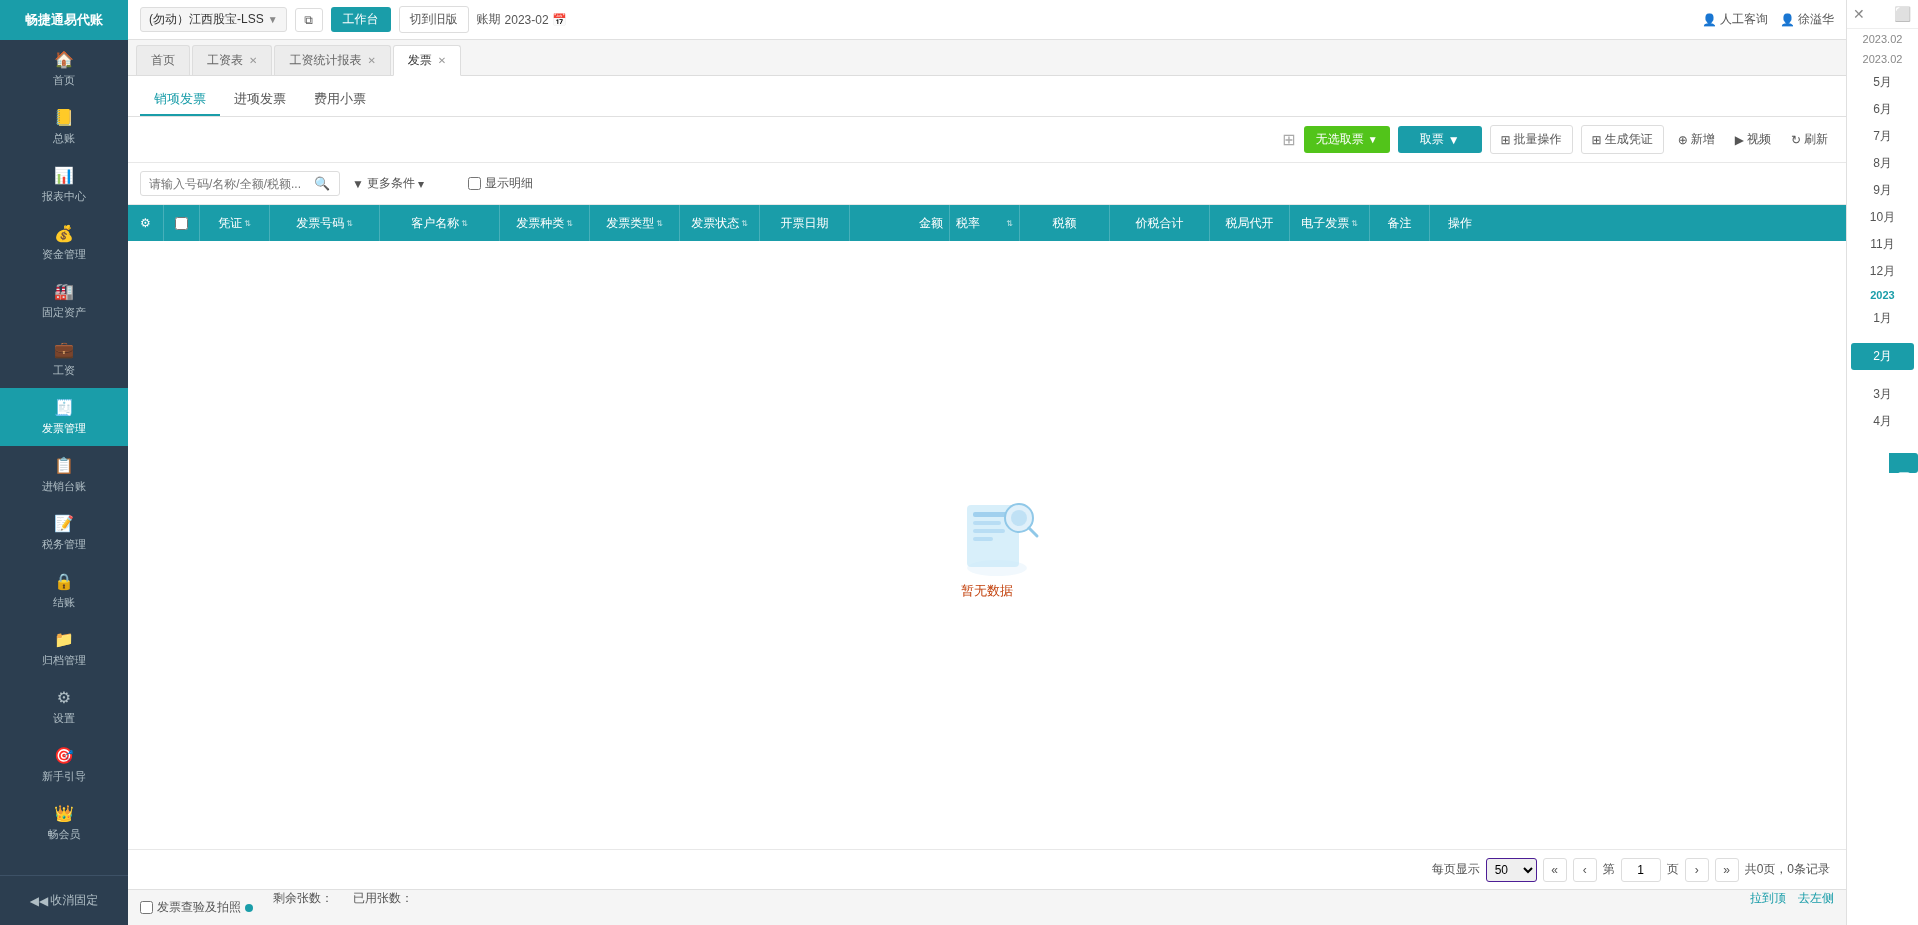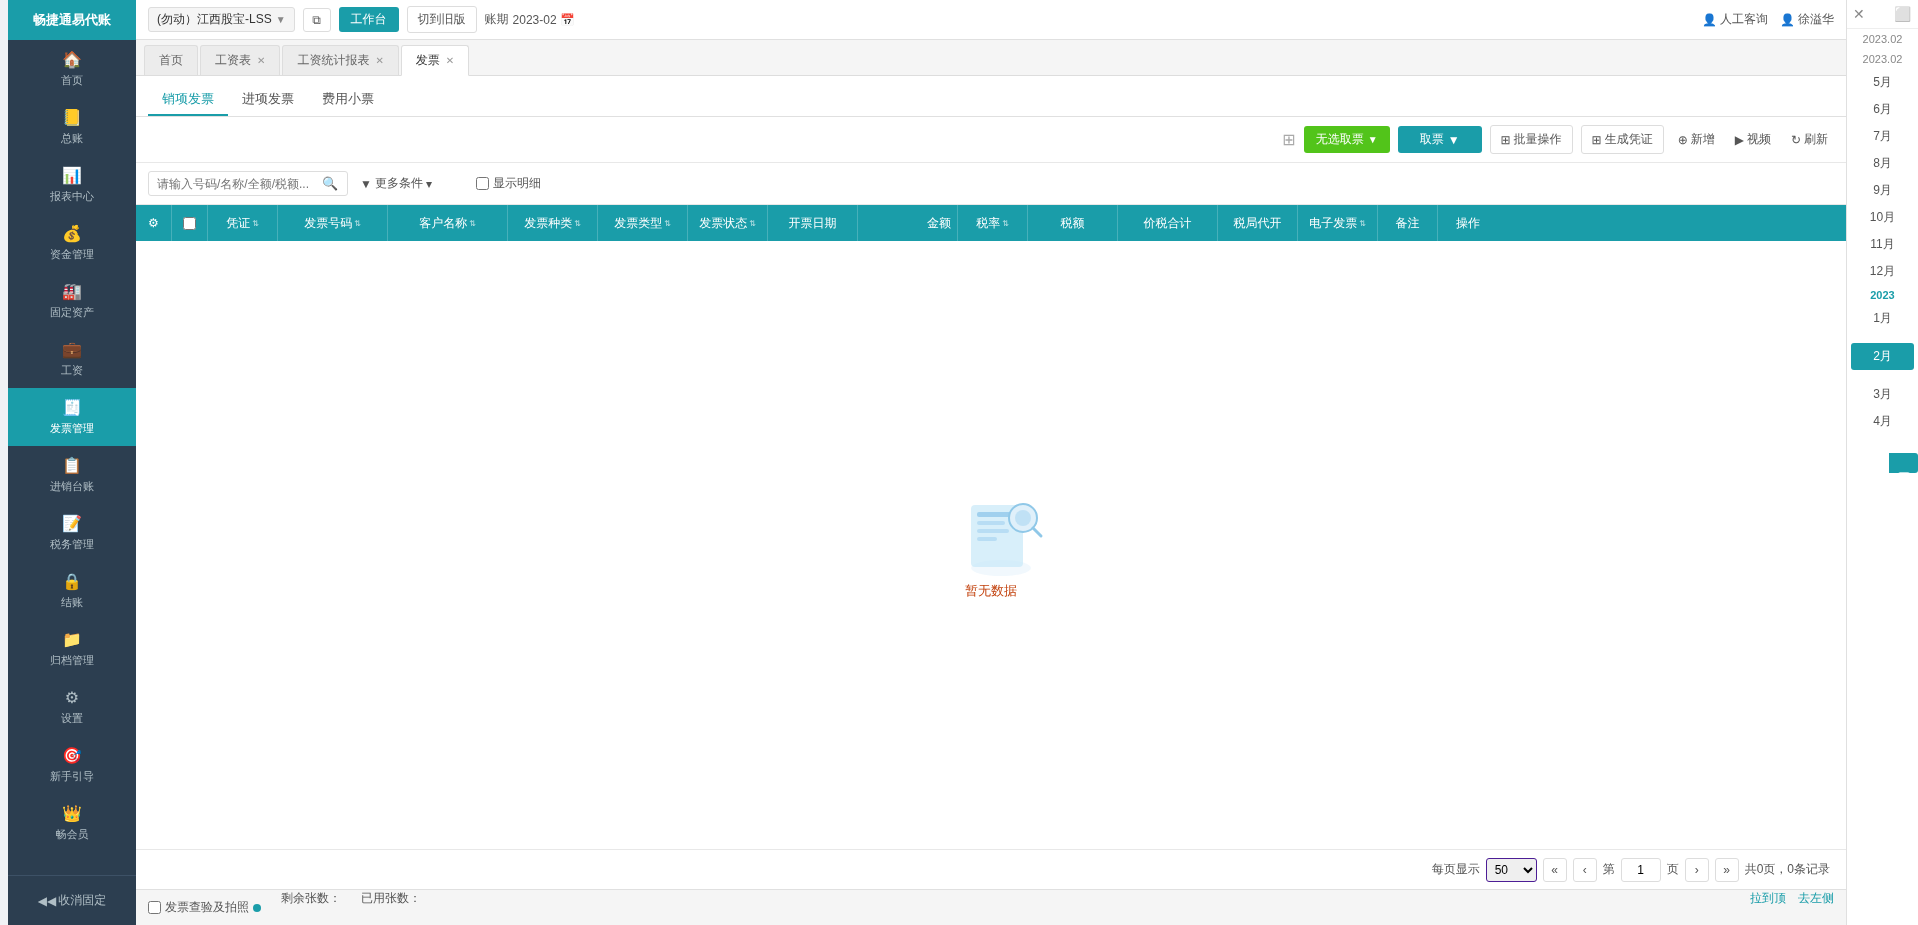--- a/index.html
+++ b/index.html
@@ -1,19 +1,19 @@
 <!DOCTYPE html>
 <html><head>
   <meta charset="utf-8">
   <style>
     * { box-sizing: border-box; margin: 0; padding: 0; font-family: 'Microsoft YaHei', SimHei, Arial, sans-serif; font-size: 12px; }
     body { width: 1918px; height: 925px; overflow: hidden; background: #f0f2f5; display: flex; }
 
     
-    .sidebar { width: 128px; height: 100%; background: #2c3e50; display: flex; flex-direction: column; flex-shrink: 0; margin-left: 8px; }
+    .sidebar { width: 128px; height: 100%; background: #2c3e50; display: flex; flex-direction: column; flex-shrink: 0; }
     .sidebar-logo { height: 40px; background: #1a9da9; display: flex; align-items: center; justify-content: center; color: #fff; font-size: 13px; font-weight: bold; }
     .sidebar-item { display: flex; flex-direction: column; align-items: center; justify-content: center; padding: 10px 0; color: #b0bec5; cursor: pointer; gap: 4px; }
     .sidebar-item.active { background: #1a9da9; color: #fff; }
     .sidebar-item .icon { font-size: 16px; }
     .sidebar-item .label { font-size: 11px; }
     .sidebar-bottom { margin-top: auto; padding: 10px 0; border-top: 1px solid #3d5166; }
     .sidebar-bottom .sidebar-item { color: #b0bec5; }
 
     
     .main { flex: 1; display: flex; flex-direction: column; height: 100%; overflow: hidden; }
@@ -70,21 +70,21 @@
     .th-checkbox { flex: 0 0 36px; }
     .th-settings { flex: 0 0 36px; }
     .th-voucher { flex: 0 0 70px; }
     .th-number { flex: 0 0 110px; }
     .th-customer { flex: 0 0 120px; }
     .th-type { flex: 0 0 90px; }
     .th-category { flex: 0 0 90px; }
     .th-status { flex: 0 0 80px; }
     .th-date { flex: 0 0 90px; }
     .th-amount { flex: 0 0 100px; justify-content: flex-end; }
-    .th-rate { flex: 0 0 70px; }
+    .th-rate { flex: 0 0 70px; justify-content: space-between; }
     .th-tax { flex: 0 0 90px; }
     .th-total { flex: 0 0 100px; }
     .th-code { flex: 0 0 80px; }
     .th-electronic { flex: 0 0 80px; }
     .th-remark { flex: 0 0 60px; }
     .th-action { flex: 0 0 60px; }
 
     
     .empty-state { flex: 1; display: flex; flex-direction: column; align-items: center; justify-content: center; gap: 12px; }
     .empty-icon { width: 80px; height: 80px; position: relative; }

